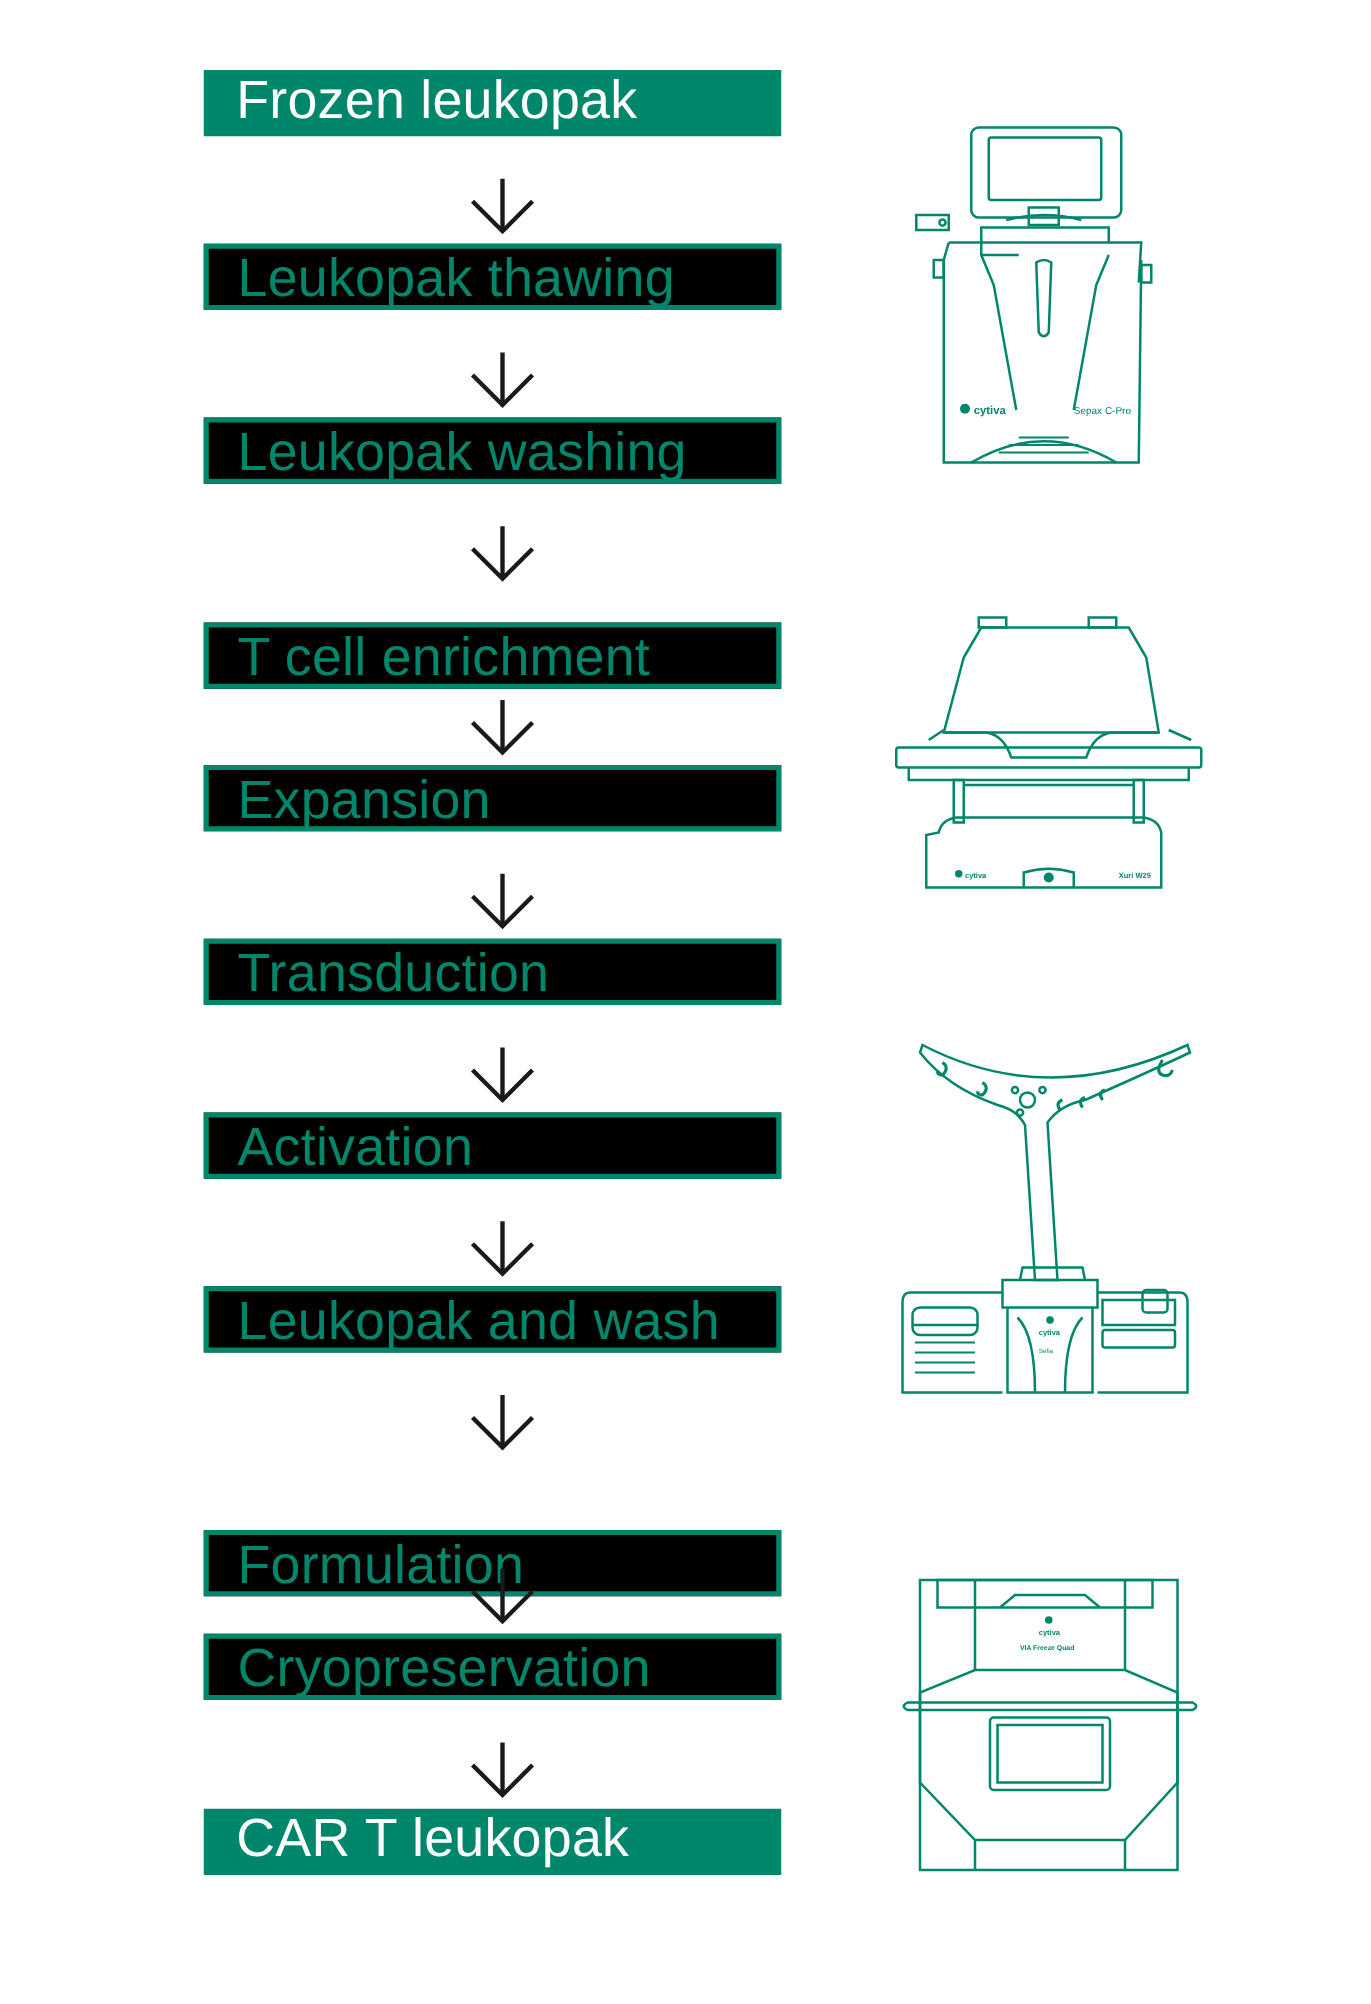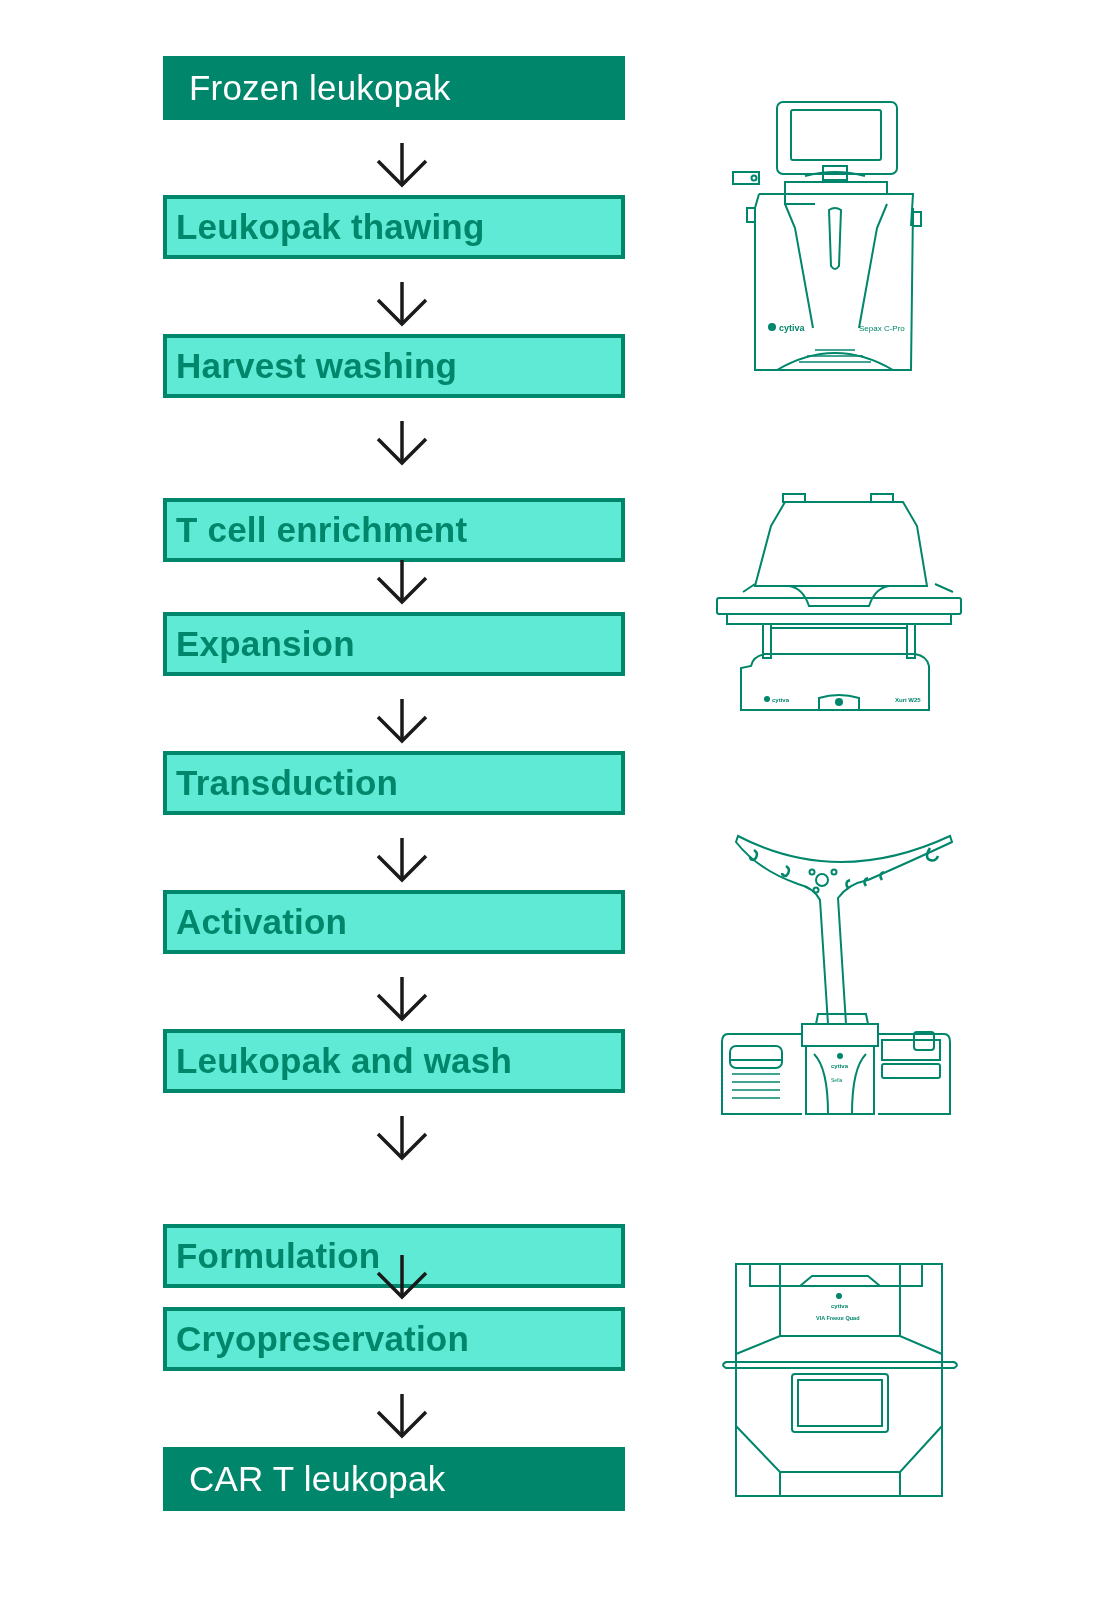--- a/index.html
+++ b/index.html
@@ -1,39 +1,39 @@
 <!DOCTYPE html>
 <html><head>
 <meta charset="utf-8">
 <style>
   html, body { margin: 0; padding: 0; background: #ffffff; }
   body { width: 1097px; height: 1603px; position: relative; overflow: hidden;
          font-family: "Liberation Sans", "DejaVu Sans", sans-serif; }
   .step {
-    position: absolute; left: 163px; width: 462px; height: 64px;
-    box-sizing: border-box; display: flex; align-items: center;
-    padding-left: 26px; font-size: 35px; letter-spacing: 0.2px;
+    position: absolute; left: 163px; width: 462px; height: 53px;
+    box-sizing: border-box; display: flex; 
+    padding-left: 26px; font-size: 43px; letter-spacing: 0.2px;
   }
   .step.filled { background: #00866b; color: #ffffff; }
-  .step.outline { background: #5eead4; color: #00866b; border: 4px solid #00866b; padding-left: 9px; font-weight: bold; }
+  .step.outline { background: #000000; color: #00866b; border: 4px solid #00866b; padding-left: 23px; }
   .arrow { position: absolute; left: 372px; width: 60px; height: 48px; }
   .device { position: absolute; text-decoration: underline; }
   .device svg { display: block; }
 </style>
 </head>
 <body>
 
 <div class="step filled" style="top:56px">
     <span>Frozen leukopak</span>
   </div>
 <div class="step outline" style="top:195px">
     <span>Leukopak thawing</span>
   </div>
 <div class="step outline" style="top:334px">
-    <span>Harvest washing</span>
+    <span>Leukopak washing</span>
   </div>
 <div class="step outline" style="top:498px">
     <span>T cell enrichment</span>
   </div>
 <div class="step outline" style="top:612px">
     <span>Expansion</span>
   </div>
 <div class="step outline" style="top:751px">
     <span>Transduction</span>
   </div>

